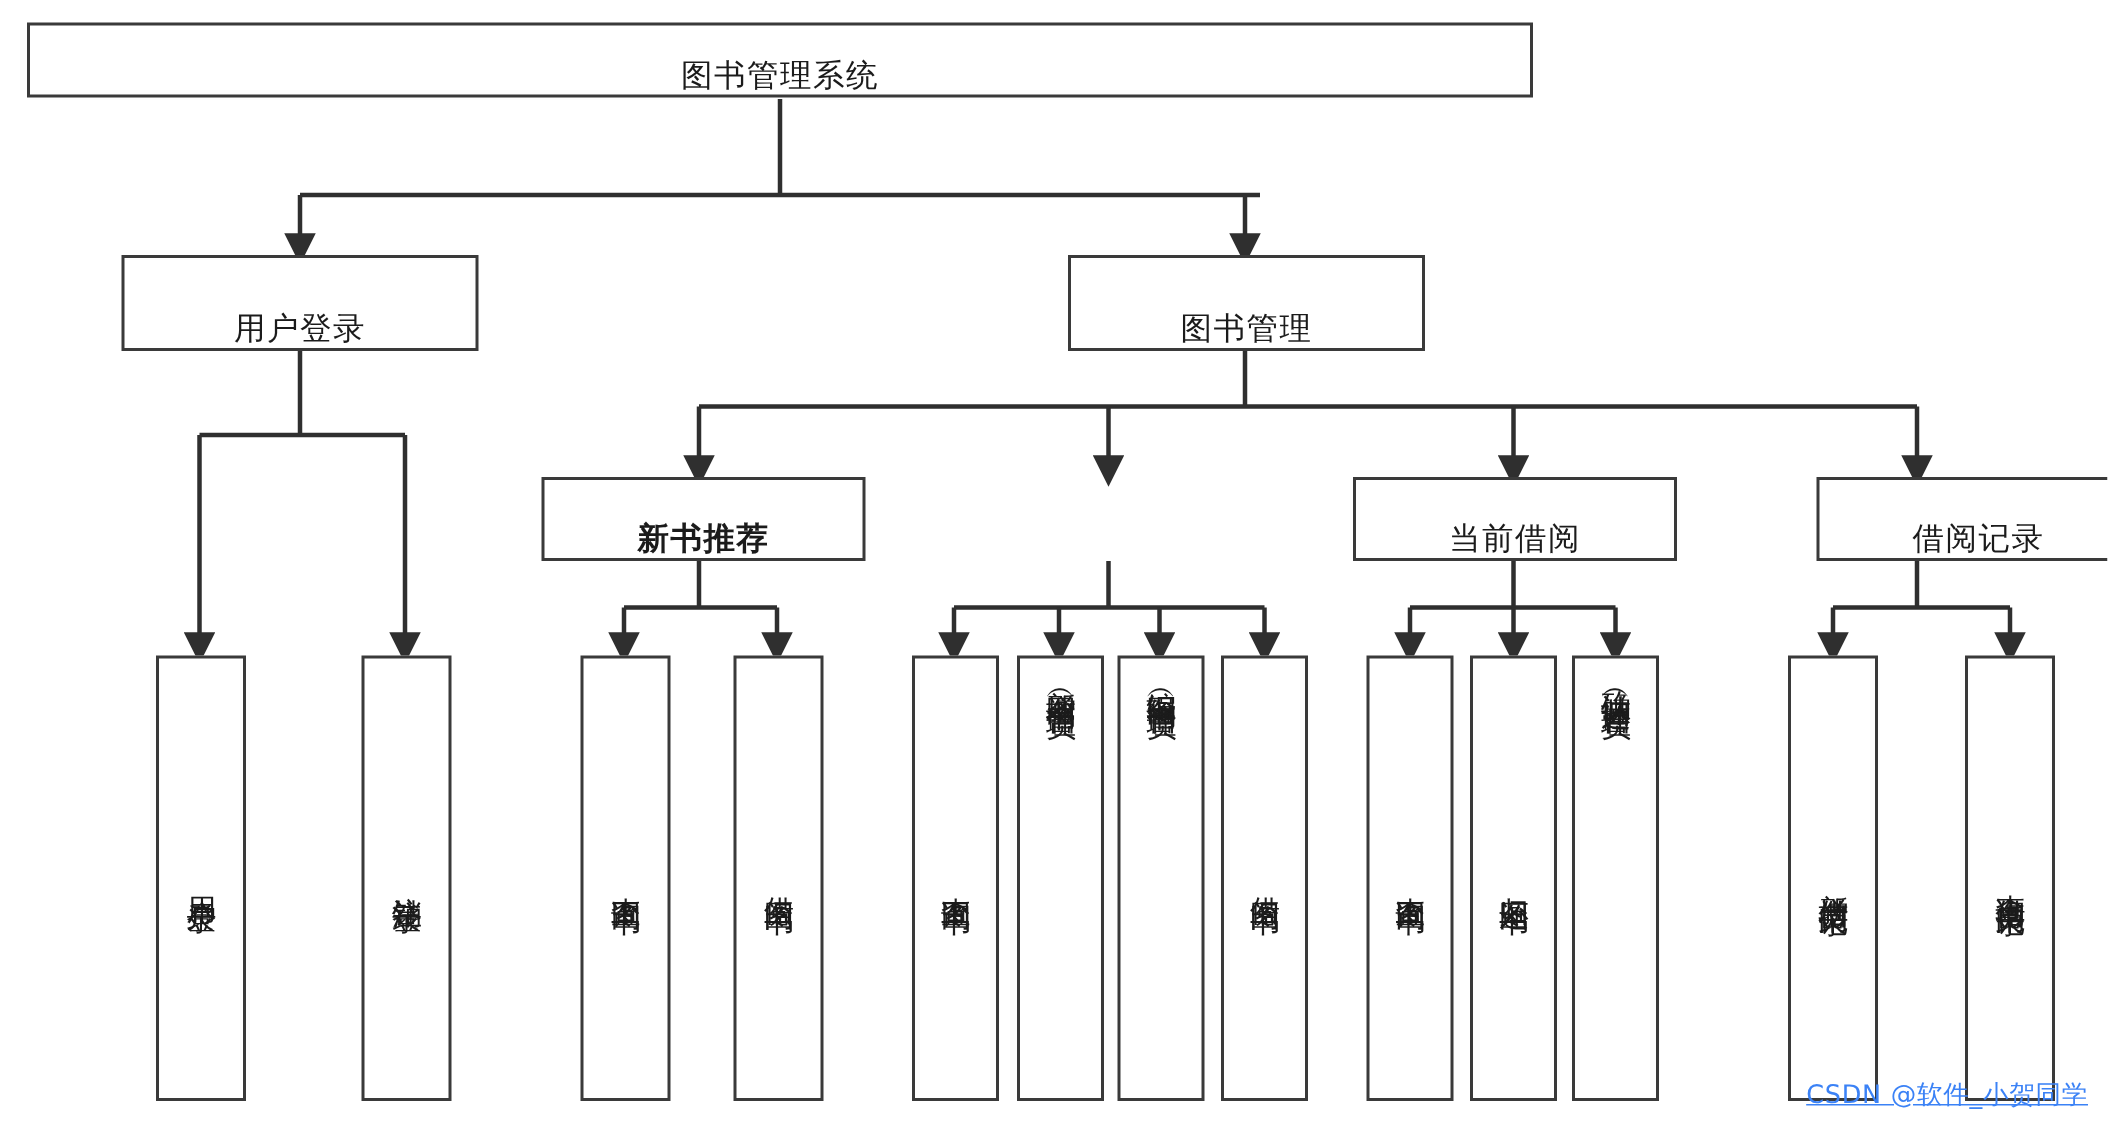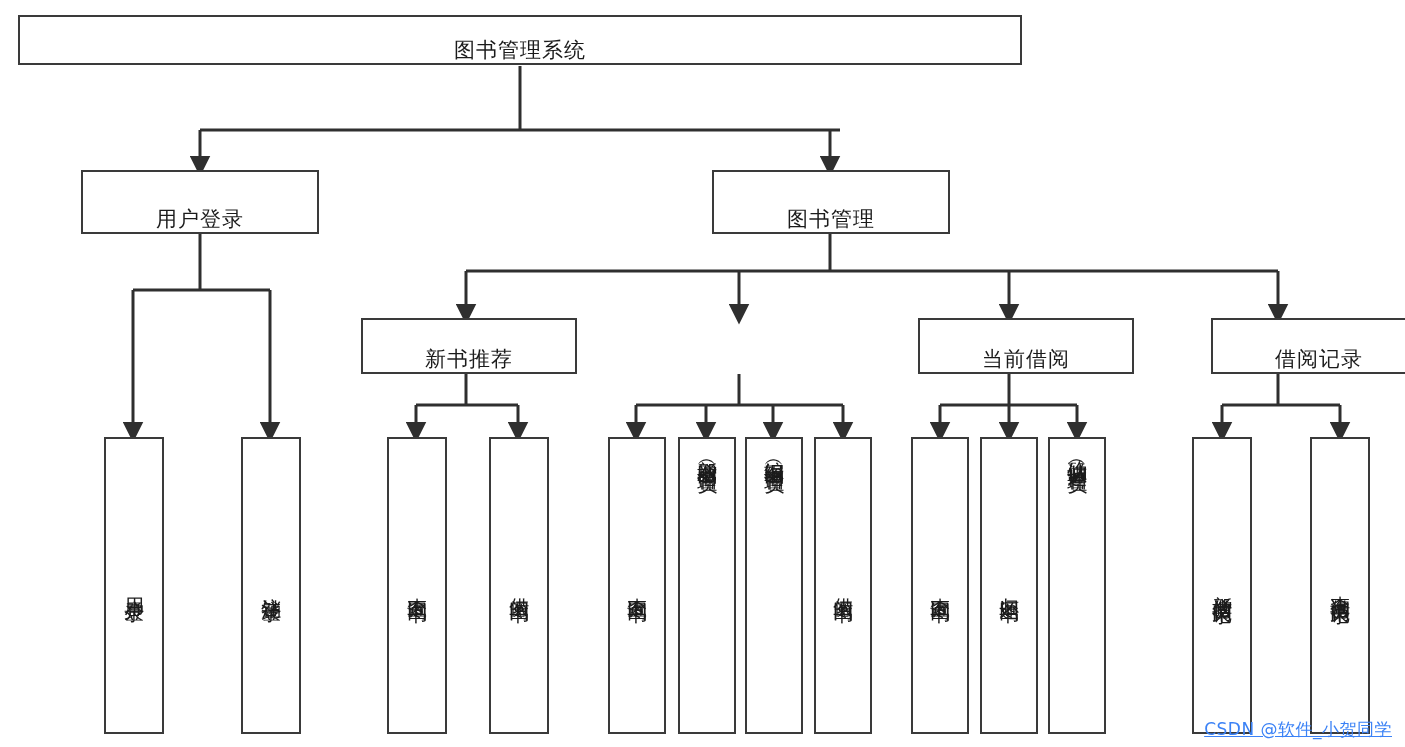--- a/index.html
+++ b/index.html
@@ -128,24 +128,24 @@
     <span>图书管理系统</span>
   </div>
 
   <div class="node horiz" style="left:81px; top:170px; width:238px; height:64px;">
     <span>用户登录</span>
   </div>
   <div class="node horiz" style="left:712px; top:170px; width:238px; height:64px;">
     <span>图书管理</span>
   </div>
 
-  <div class="node horiz" style="left:361px; top:318px; width:216px; height:56px;">
+  <div class="node horiz" style="left:361px; top:318px; width:216px; height:56px;font-weight:bold;">
     <span>新书推荐</span>
   </div>
-  <div class="node horiz" style="left:902px; top:318px; width:216px; height:56px;margin-left:16px;">
+  <div class="node horiz" style="left:902px; top:318px; width:216px; height:56px;">
     <span>当前借阅</span>
   </div>
   <div class="node horiz" style="left:1171px; top:318px; width:216px; height:56px;margin-left:40px;">
     <span>借阅记录</span>
   </div>
 
   <div class="node vert centered" style="left:104px; top:437px; width:60px; height:297px;">
     <span class="vtext">用户登录</span>
   </div>
   <div class="node vert centered" style="left:241px; top:437px; width:60px; height:297px;">

